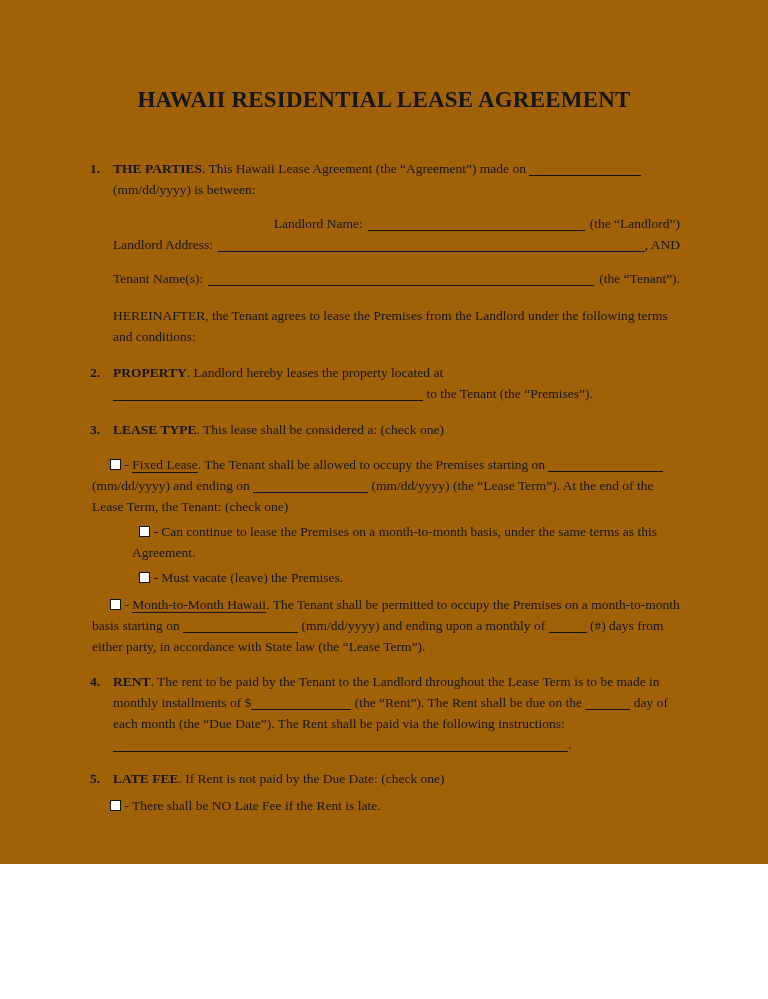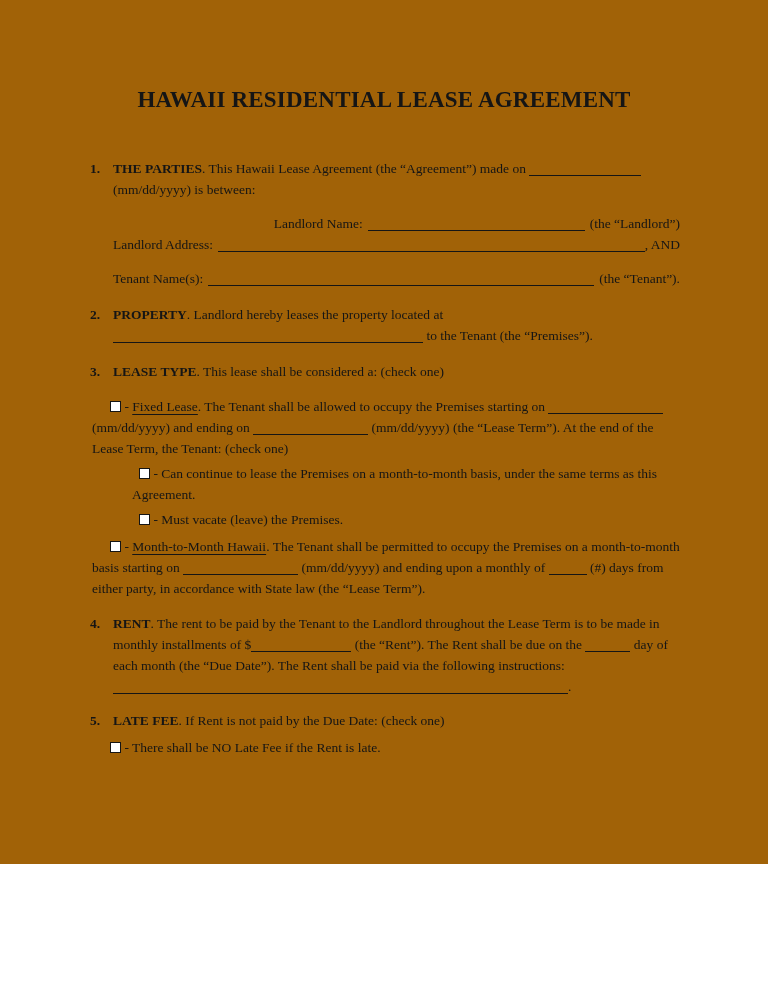--- a/index.html
+++ b/index.html
@@ -115,20 +115,21 @@
           </div>
         </div>
 
         <div class="flexline mt13">
           <span class="lbl">Tenant Name(s):</span>
           <span class="blank grow"></span>
           <span class="sfx sp">(the “Tenant”).</span>
         </div>
 
 
+        <p class="mt16">HEREINAFTER, the Tenant agrees to lease the Premises from the Landlord under the following terms and conditions:</p>
       </div>
     </div>
 
     <div class="sec mt15">
       <div class="num">2.</div>
       <div class="bodycol">
         <p><b>PROPERTY</b><span>. Landlord hereby leases the property located at</span>
 <span class="blank w310"></span>
 <span>to the Tenant (the “Premises”).</span></p>
       </div>

